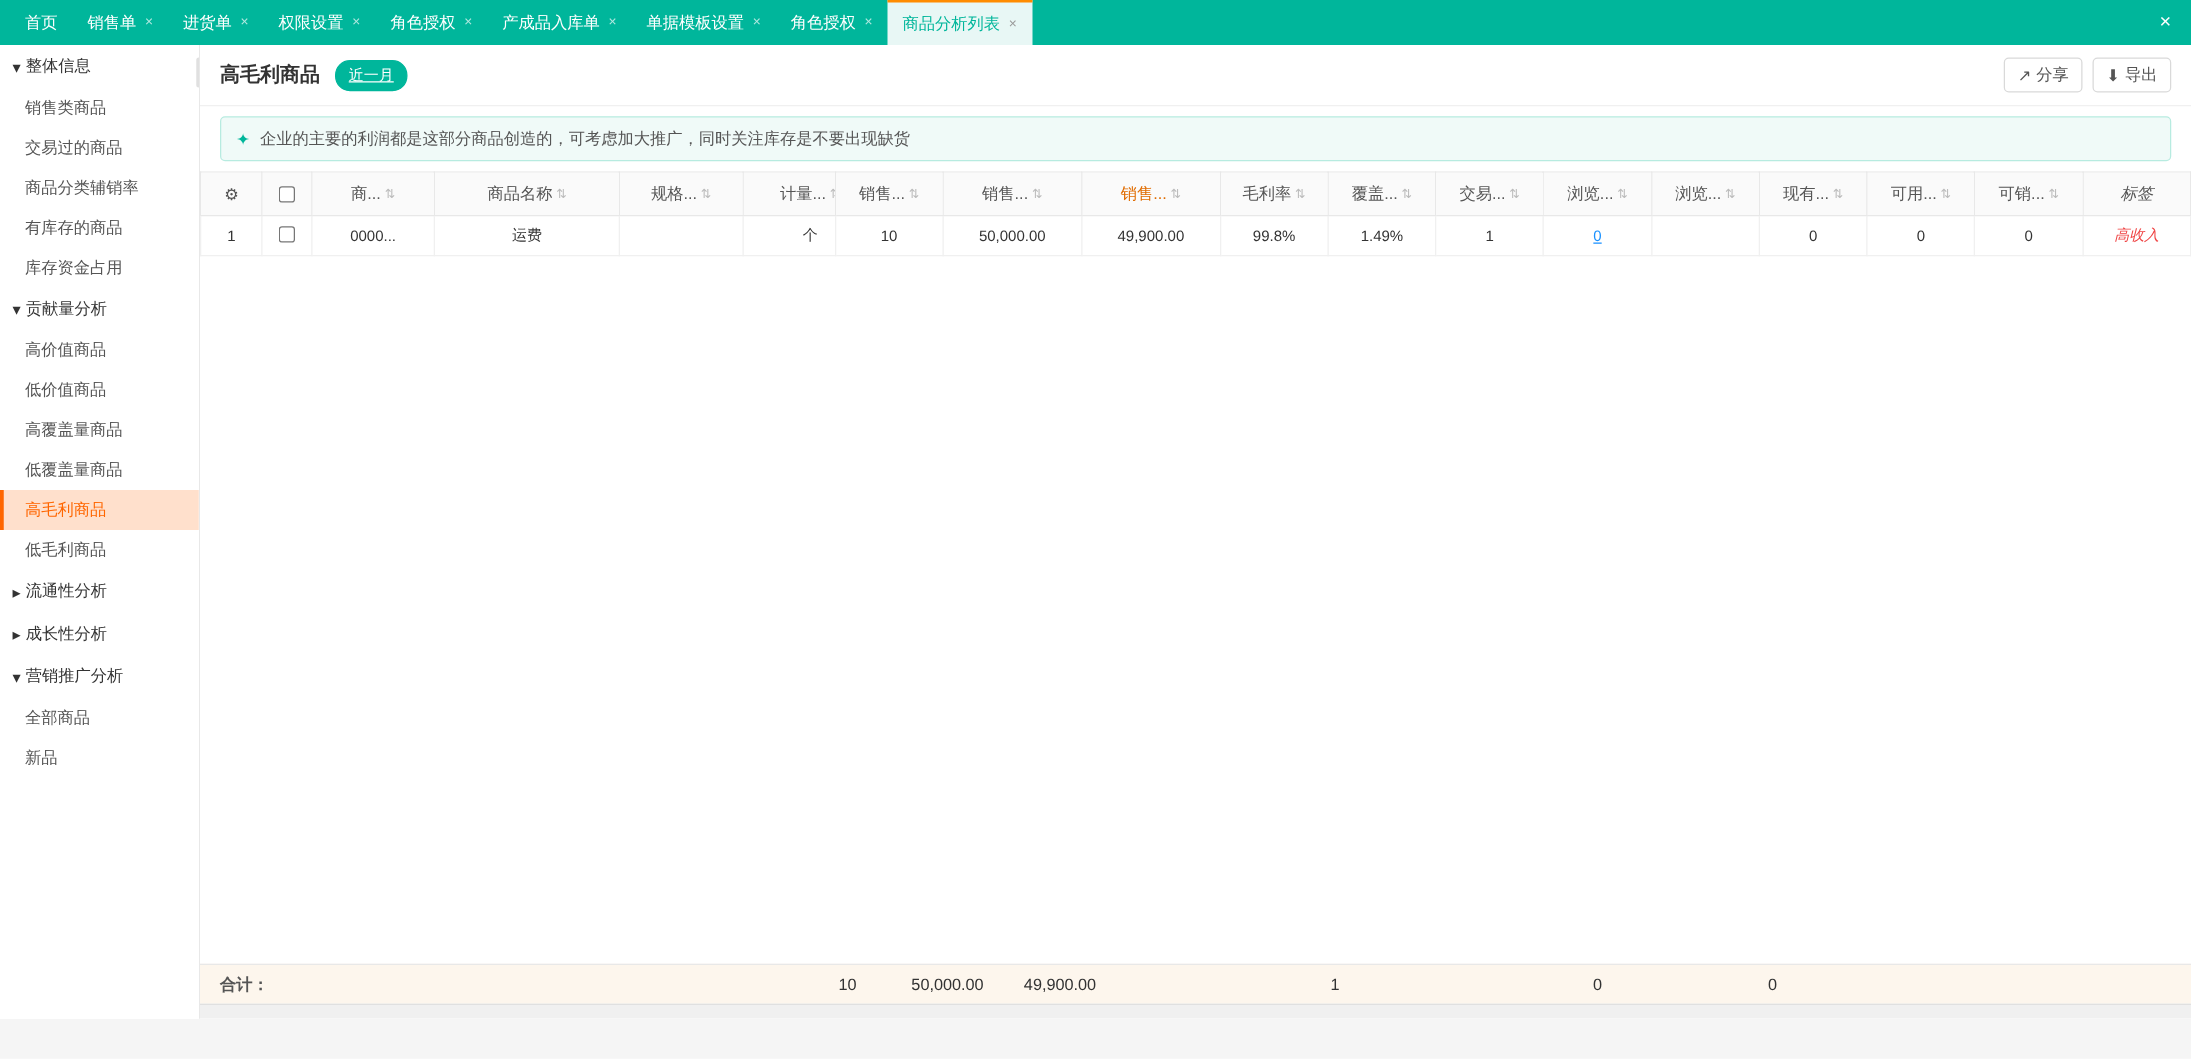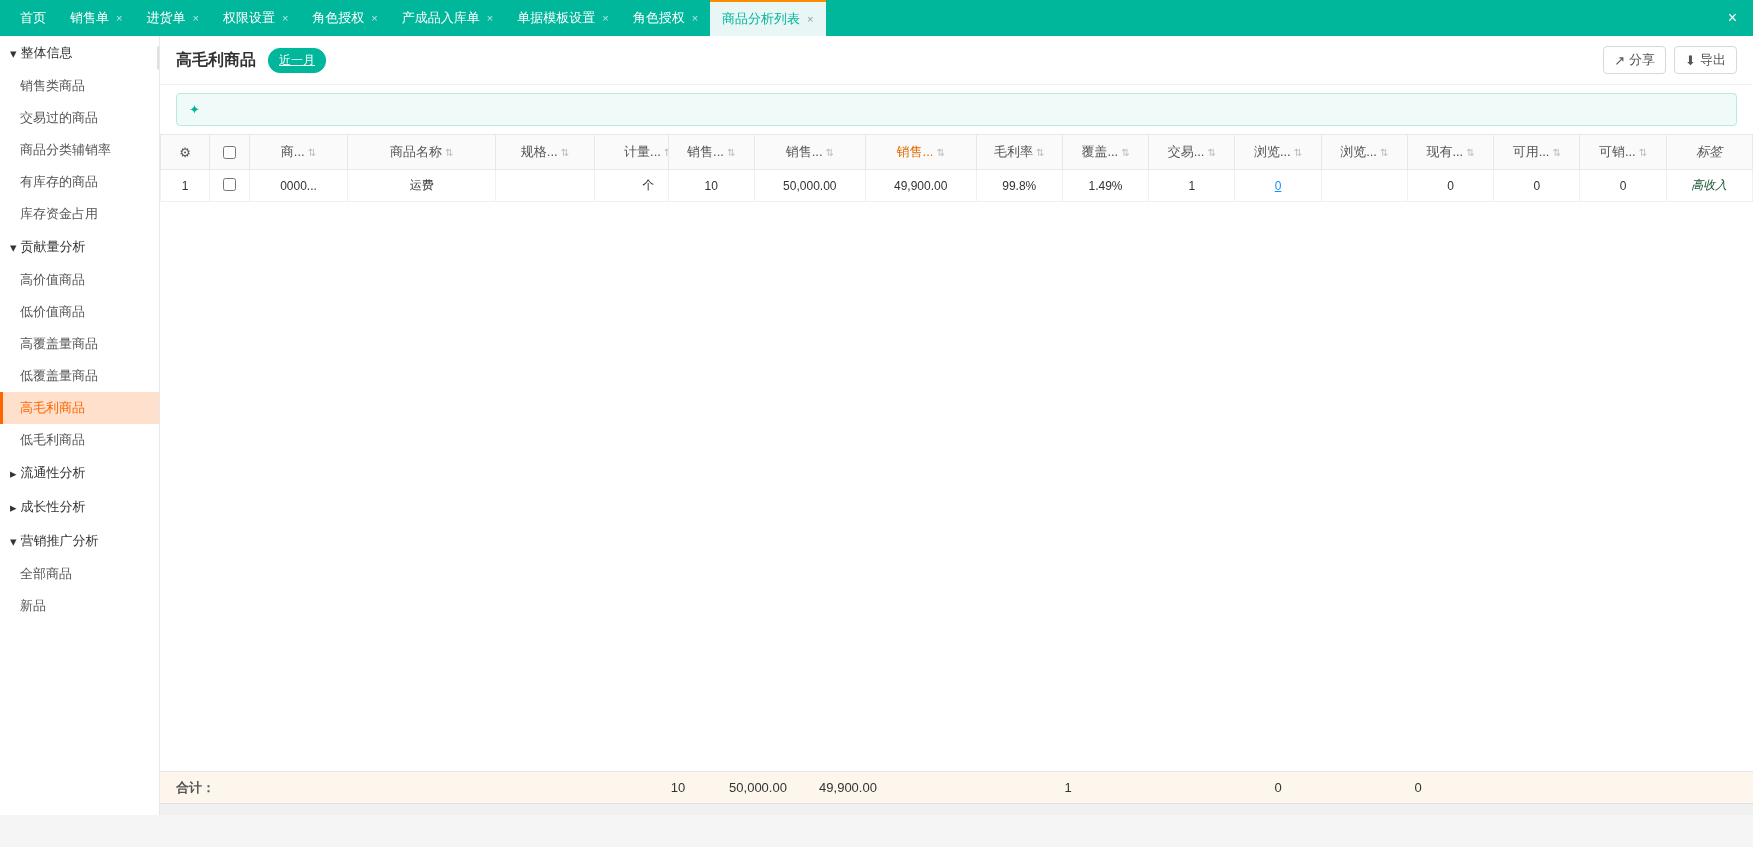--- a/index.html
+++ b/index.html
@@ -200,21 +200,21 @@
     tbody td {
       border: 1px solid #f0f0f0;
       padding: 7px 6px;
       text-align: center;
       color: #333;
       font-size: 12px;
       white-space: nowrap;
       overflow: hidden;
       text-overflow: ellipsis;
     }
-    .tag-high { color: #14532d; font-size: 12px; }
+    .tag-high { color: #ef4444; font-size: 12px; }
 
     
     .footer-bar {
       height: 32px;
       background: #fdf6ed;
       border-top: 1px solid #e8e8e8;
       display: flex;
       align-items: center;
       padding: 0 16px;
       gap: 16px;
@@ -384,20 +384,21 @@
         </button>
         <button class="action-btn">
           <span>⬇</span>
           <span>导出</span>
         </button>
       </div>
     </div>
 
     <div class="info-banner">
       <span class="info-icon">✦</span>
+      <span>企业的主要的利润都是这部分商品创造的，可考虑加大推广，同时关注库存是不要出现缺货</span>
     </div>
 
     <div class="table-wrapper">
       <table>
         <thead>
           <tr>
             <th class="col-num">
               <div class="col-label">⚙</div>
             </th>
             <th class="col-check">

